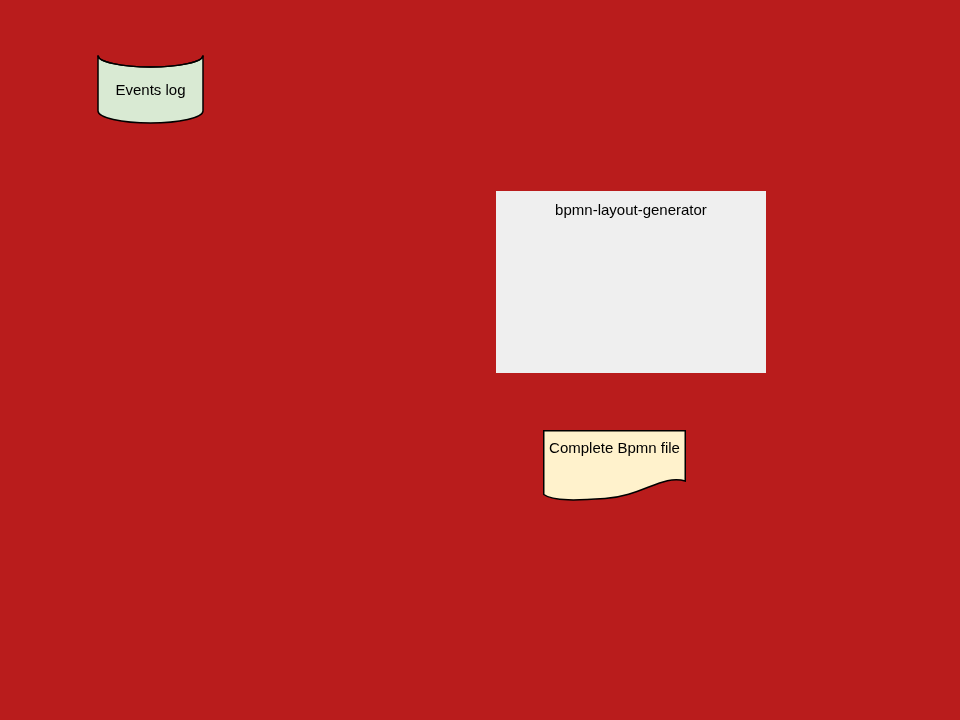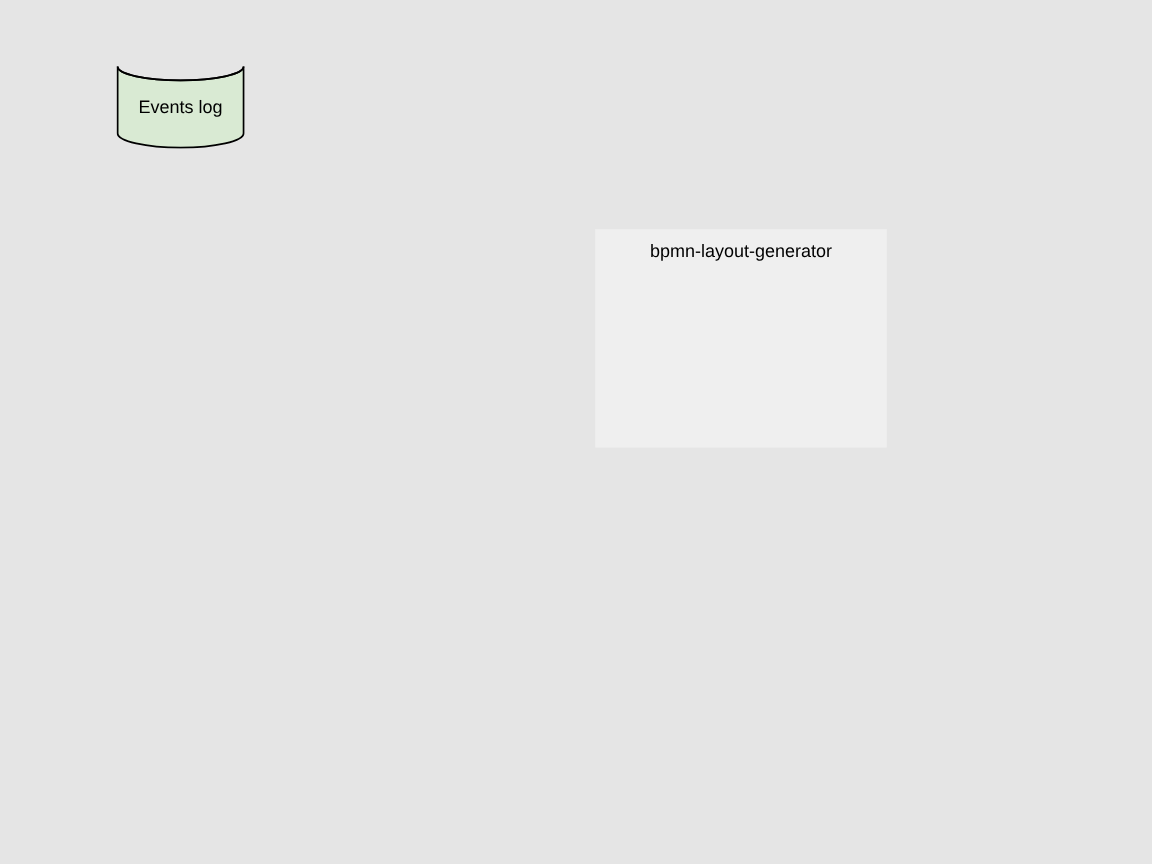--- a/index.html
+++ b/index.html
@@ -61,21 +61,21 @@
     height: 182px;
   }
   .box-left {
     left: 22px;
     top: 191px;
     width: 257px;
   }
   .box-right {
     left: 496px;
     top: 191px;
-    width: 243px;
+    width: 270px;
   }
   .box-node .label {
     padding-top: 10px;
     width: 100%;
   }
   
   .doc-node {
     left: 543px;
     top: 430px;
     width: 143px;
@@ -89,29 +89,35 @@
     position: absolute;
     left: 6px;
     top: 9px;
     width: 131px;
     white-space: normal;
   }
 </style>
 </head>
 <body>
 
-<div class="canvas" style="background-color: #e5e5e5;">
+<div class="canvas" style="background-color: #b91c1c;">
 
   <figure class="node cylinder-node">
     <svg width="107" height="81" viewBox="0 0 107 81" aria-hidden="true">
       <path class="cyl-outline" d="M1,12.5 V68 A52.5,12 0 0 0 106,68 V12.5 A52.5,11.5 0 0 1 1,12.5 Z" fill="#d9ead3"></path>
       <path class="cyl-rim" d="M1,12.5 A52.5,11.5 0 0 0 106,12.5"></path>
     </svg>
     <figcaption class="label">Events log</figcaption>
   </figure>
 
 
   <div class="node box-node box-right" style="background-color: rgb(239, 239, 239);">
     <div class="label">bpmn-layout-generator</div>
   </div>
 
+  <figure class="node doc-node">
+    <svg width="143" height="73" viewBox="0 0 143 73" aria-hidden="true">
+      <path class="doc-outline" d="M0.75,0.75 H142.25 V51 C120,44 99,66 62,68.5 C36,70.3 10,71.5 0.75,64.5 Z" fill="#fff2cc"></path>
+    </svg>
+    <figcaption class="label">Complete Bpmn file</figcaption>
+  </figure>
 
 </div>
 
 </body></html>

